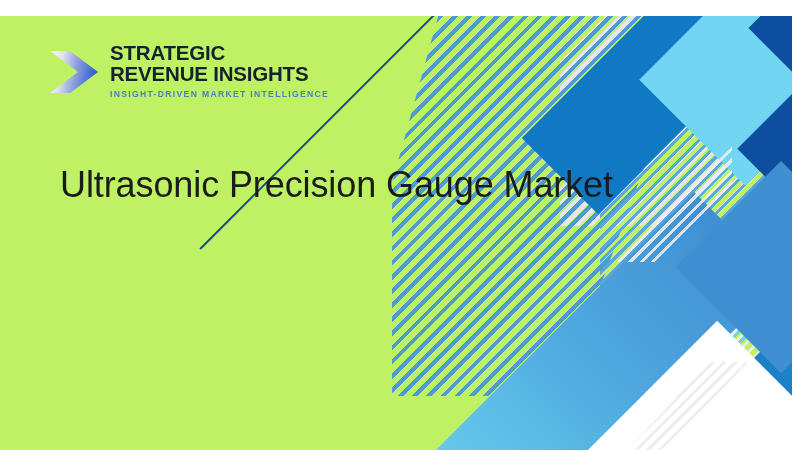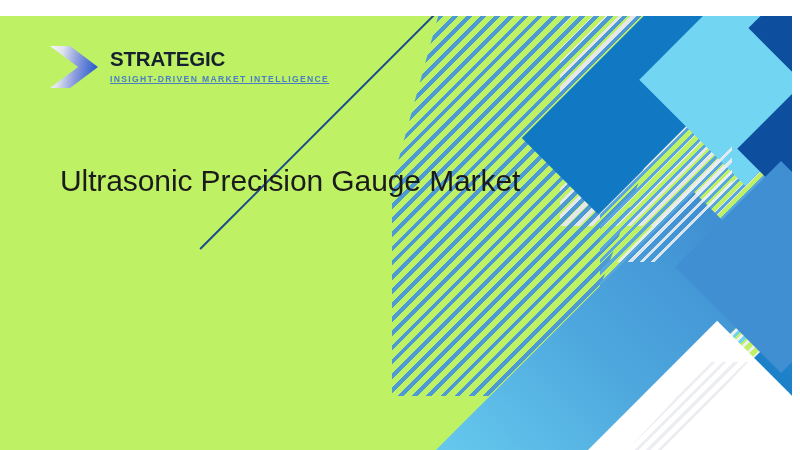--- a/index.html
+++ b/index.html
@@ -90,29 +90,28 @@
     white-space: nowrap;
   }
   .logo-tagline {
     color: #4a7ec4;
     font-size: 8.6px;
     font-weight: bold;
     letter-spacing: 1.32px;
     line-height: 14px;
     margin-top: 3px;
     white-space: nowrap;
-    text-decoration: underline;
   }
 
   
   .title {
     position: absolute;
     left: 60px;
     top: 148px;
-    font-size: 30px;
+    font-size: 36px;
     color: #1b1b1b;
     letter-spacing: -0.1px;
     white-space: nowrap;
   }
   .email {
     position: absolute;
     left: 22px;
     top: 362px;
     font-size: 24px;
     color: #1b1b1b;
@@ -185,20 +184,21 @@
           <stop offset="0%" stop-color="#f7f8fa"></stop>
           <stop offset="28%" stop-color="#dfe3ee"></stop>
           <stop offset="60%" stop-color="#8d9edd"></stop>
           <stop offset="100%" stop-color="#2f5fd0"></stop>
         </linearGradient>
       </defs>
       <path d="M2 4 L22 4 L50 25 L22 46 L2 46 L30 25 Z" fill="url(#chevGrad)"></path>
     </svg>
     <div class="logo-text">
       <div class="logo-word">STRATEGIC</div>
+      <div class="logo-word">REVENUE INSIGHTS</div>
       <div class="logo-tagline">INSIGHT-DRIVEN MARKET INTELLIGENCE</div>
     </div>
   </div>
 
   <div class="title">Ultrasonic Precision Gauge Market</div>
 
 
 </div>
 
 </body></html>

